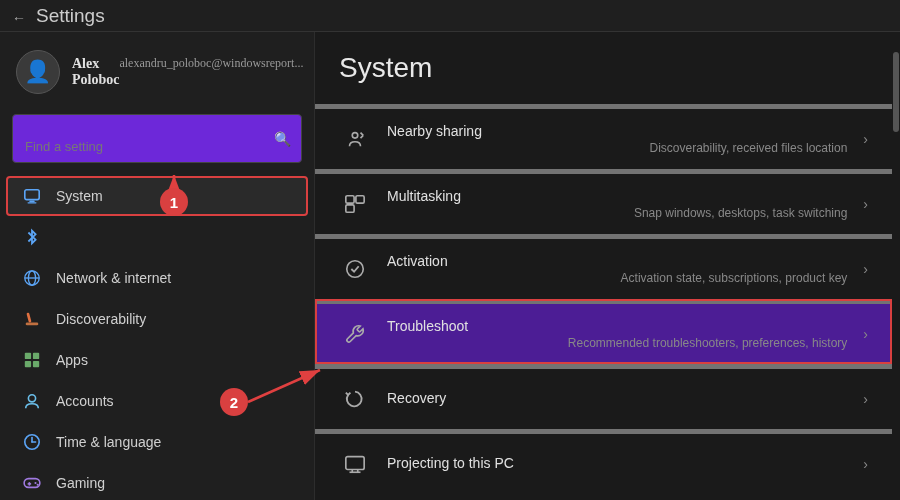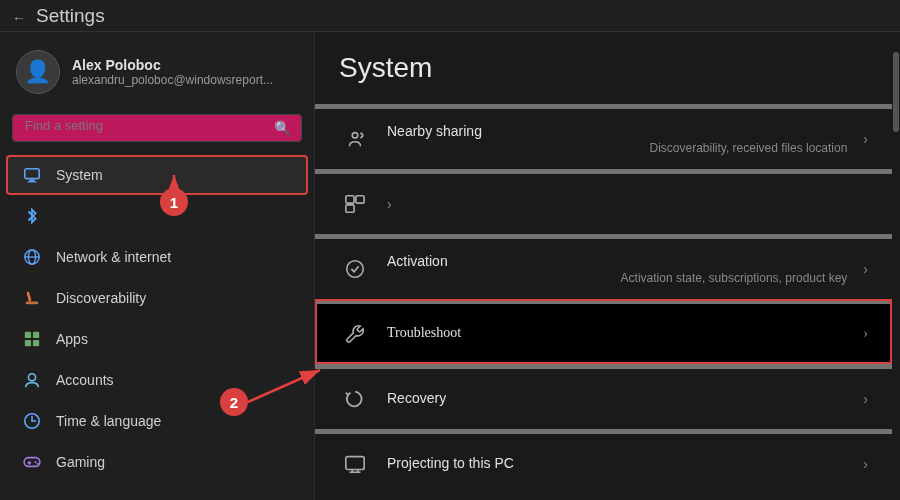--- a/index.html
+++ b/index.html
@@ -70,43 +70,44 @@
       justify-content: center;
       flex-shrink: 0;
       border: 1px solid #555;
     }
     .avatar-icon {
       font-size: 22px;
       color: #ccc;
     }
     .profile-info {
       display: flex;
-      flex-direction: column;
+      flex-direction: row;
+      font-family: Liberation Serif, serif;
     }
     .profile-name {
       font-size: 14px;
       font-weight: 600;
       color: #e0e0e0;
     }
     .profile-email {
       font-size: 12px;
       color: #999;
     }
 
     
     .search-box {
       margin: 4px 12px 12px 12px;
       position: relative;
     }
     .search-input {
       width: 100%;
-      background: #be185d;
+      background: #6d28d9;
       border: 1px solid #444;
       border-radius: 4px;
-      padding: 3px 32px 8px 12px;
+      padding: 24px 32px 8px 12px;
       color: #ccc;
       font-size: 13px;
       outline: none;
     }
     .search-input::placeholder { color: #777; }
     .search-icon-wrap {
       position: absolute;
       right: 10px;
       top: 50%;
       transform: translateY(-50%);
@@ -169,22 +170,21 @@
       align-items: center;
       padding: 14px 24px;
       border-top: 5px solid #737373;
       cursor: pointer;
       gap: 16px;
       position: relative;
     }
     .setting-row.highlighted {
       outline: 2px solid #d94040;
       outline-offset: -2px;
-      background: #000000;
-      font-family: Liberation Serif, serif;
+      background: #4c1d95;
     }
     .setting-row-icon {
       width: 32px;
       height: 32px;
       display: flex;
       align-items: center;
       justify-content: center;
       font-size: 20px;
       color: #b0b0b0;
       flex-shrink: 0;
@@ -382,20 +382,24 @@
             <span class="chevron">›</span>
           </div>
           <div class="setting-row">
             <div class="setting-row-icon">
               <svg width="22" height="22" viewBox="0 0 24 24">
                 <rect x="2" y="3" width="9" height="8" rx="1.5" fill="none" stroke="#aaa" stroke-width="1.8"></rect>
                 <rect x="13" y="3" width="9" height="8" rx="1.5" fill="none" stroke="#aaa" stroke-width="1.8"></rect>
                 <rect x="2" y="13" width="9" height="8" rx="1.5" fill="none" stroke="#aaa" stroke-width="1.8"></rect>
               </svg>
             </div>
+            <div class="setting-row-text">
+              <div class="setting-row-title">Multitasking</div>
+              <div class="setting-row-sub">Snap windows, desktops, task switching</div>
+            </div>
             <span class="chevron">›</span>
           </div>
           <div class="setting-row">
             <div class="setting-row-icon">
               <svg width="22" height="22" viewBox="0 0 24 24">
                 <circle cx="12" cy="12" r="9" fill="none" stroke="#aaa" stroke-width="1.8"></circle>
                 <polyline points="8,12 11,15 16,9" fill="none" stroke="#aaa" stroke-width="2"></polyline>
               </svg>
             </div>
             <div class="setting-row-text">
@@ -405,20 +409,21 @@
             <span class="chevron">›</span>
           </div>
           <div class="setting-row highlighted">
             <div class="setting-row-icon">
               <svg width="22" height="22" viewBox="0 0 24 24">
                 <path d="M14.7 6.3a1 1 0 0 0 0 1.4l1.6 1.6a1 1 0 0 0 1.4 0l3-3a6 6 0 0 1-7.5 7.5l-6.4 6.4a2.1 2.1 0 0 1-3-3l6.4-6.4a6 6 0 0 1 7.5-7.5l-3 3Z" fill="none" stroke="#aaa" stroke-width="1.8"></path>
               </svg>
             </div>
             <div class="setting-row-text">
               <div class="setting-row-title">Troubleshoot</div>
+              <div class="setting-row-sub">Recommended troubleshooters, preferences, history</div>
             </div>
             <span class="chevron">›</span>
           </div>
           <div class="setting-row">
             <div class="setting-row-icon">
               <svg width="22" height="22" viewBox="0 0 24 24">
                 <path d="M12 4 A8 8 0 1 1 4.5 7.5" fill="none" stroke="#aaa" stroke-width="2"></path>
                 <polyline points="2,5 4.5,7.5 7,5" fill="none" stroke="#aaa" stroke-width="2"></polyline>
               </svg>
             </div>

